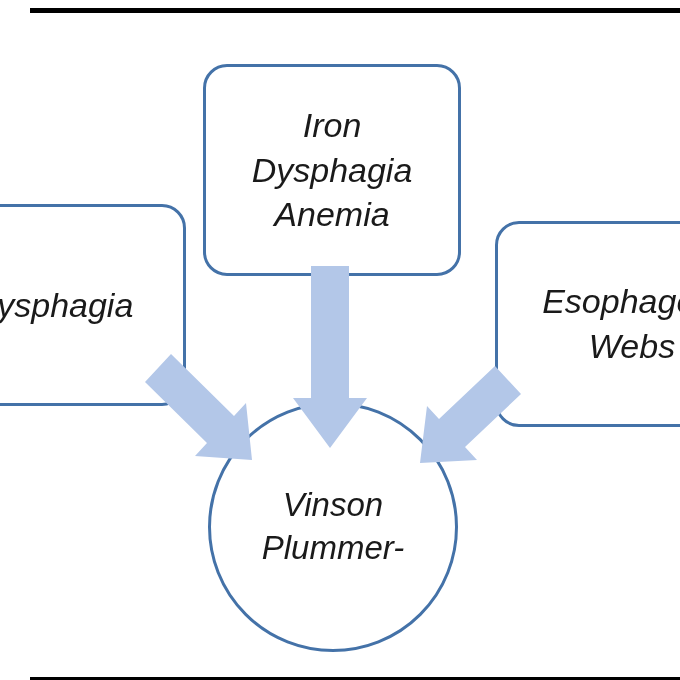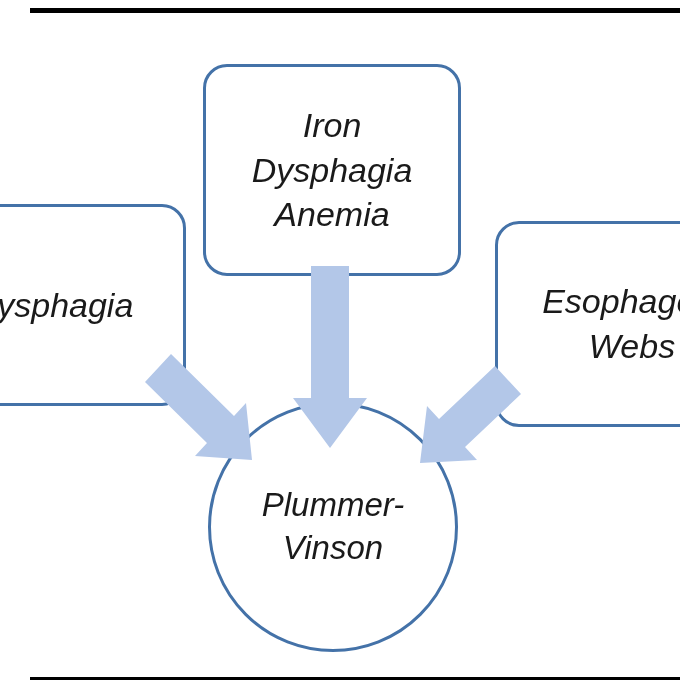--- a/index.html
+++ b/index.html
@@ -88,22 +88,22 @@
   <div class="node-box box-left">
     <div class="line">Dysphagia</div>
   </div>
 
   <div class="node-box box-right">
     <div class="line">Esophageal</div>
     <div class="line">Webs</div>
   </div>
 
   <div class="node-circle">
+    <div class="line">Vinson</div>
     <div class="line">Plummer-</div>
-    <div class="line">Vinson</div>
   </div>
 
   <svg class="arrow-layer" viewBox="0 0 680 680" aria-hidden="true">
     <polygon points="311,266 349,266 349,398 367,398 330,448 293,398 311,398"></polygon>
     <polygon points="171,354 234,416 246,403 252,460 195,456 207,443 145,382"></polygon>
     <polygon points="495,366 439,419 427,406 420,463 477,460 465,447 521,394"></polygon>
   </svg>
 
 </div>
 

